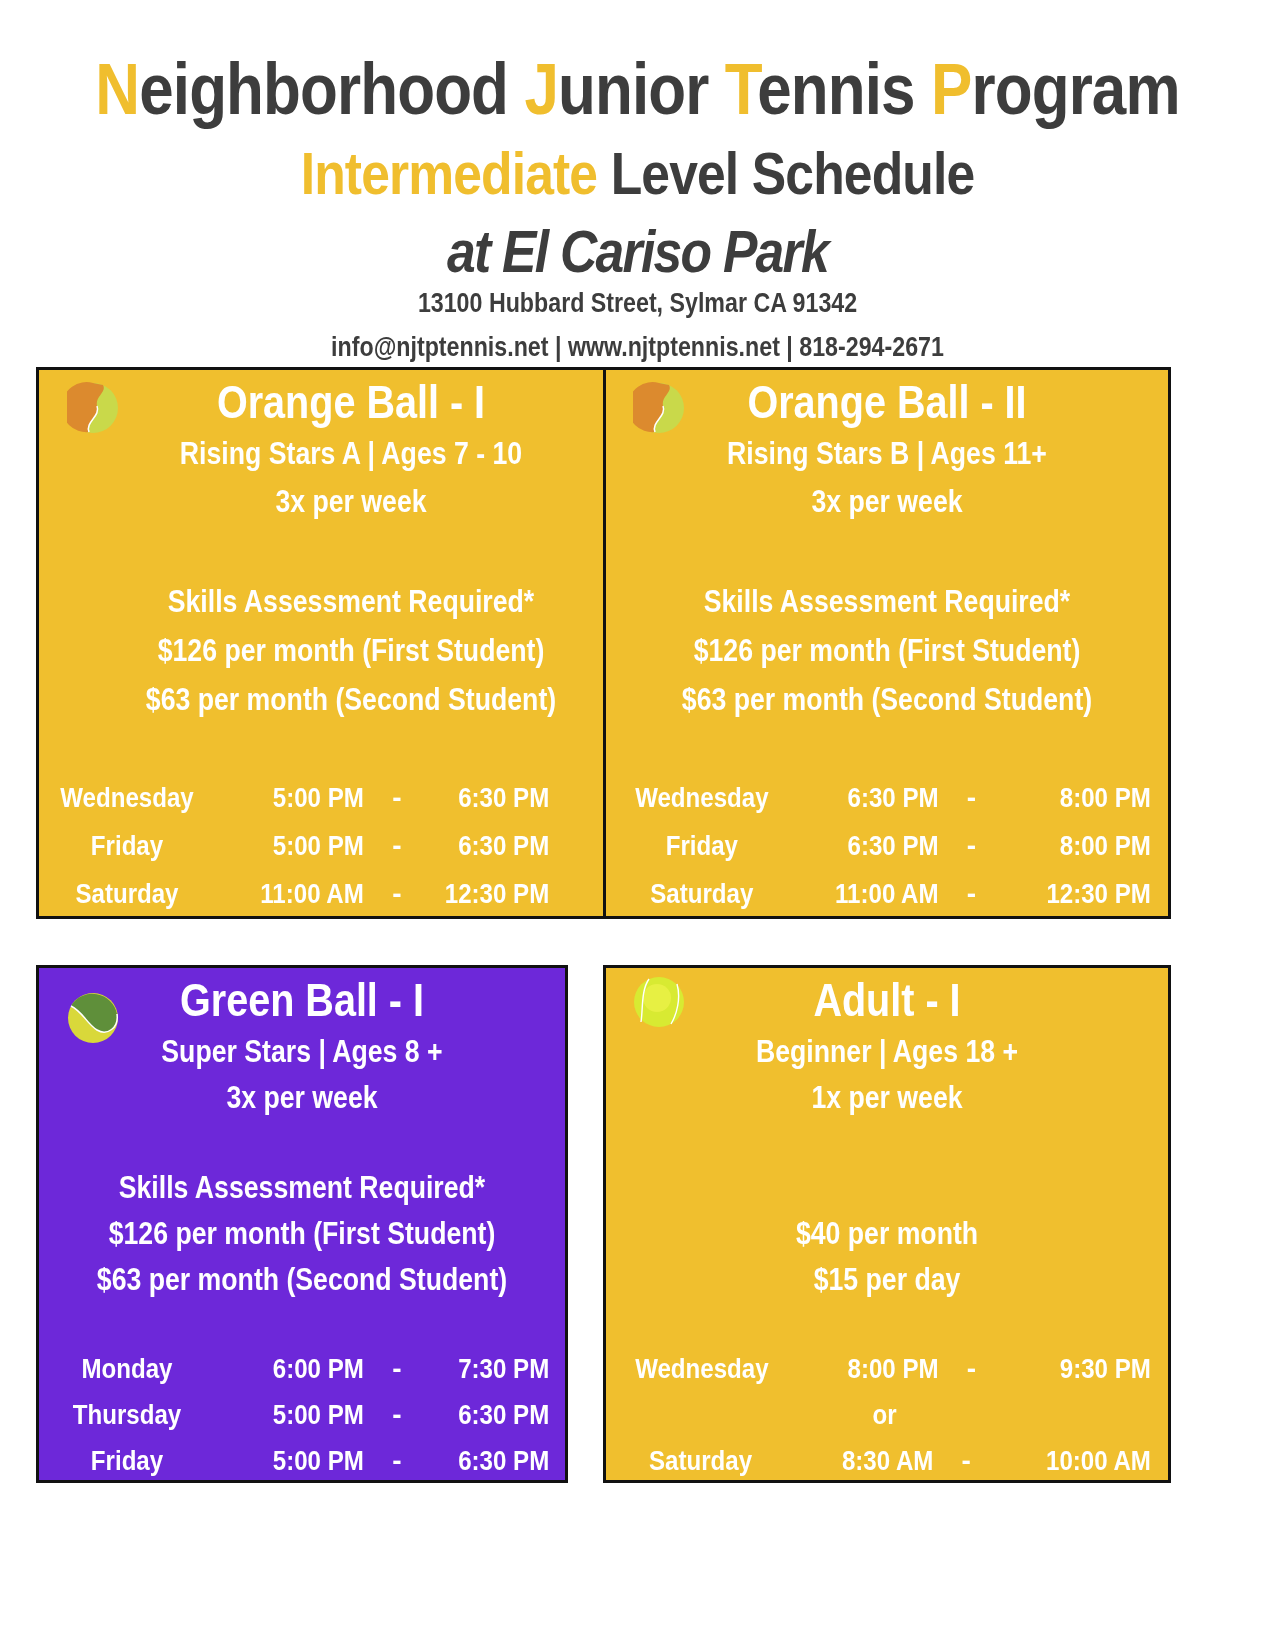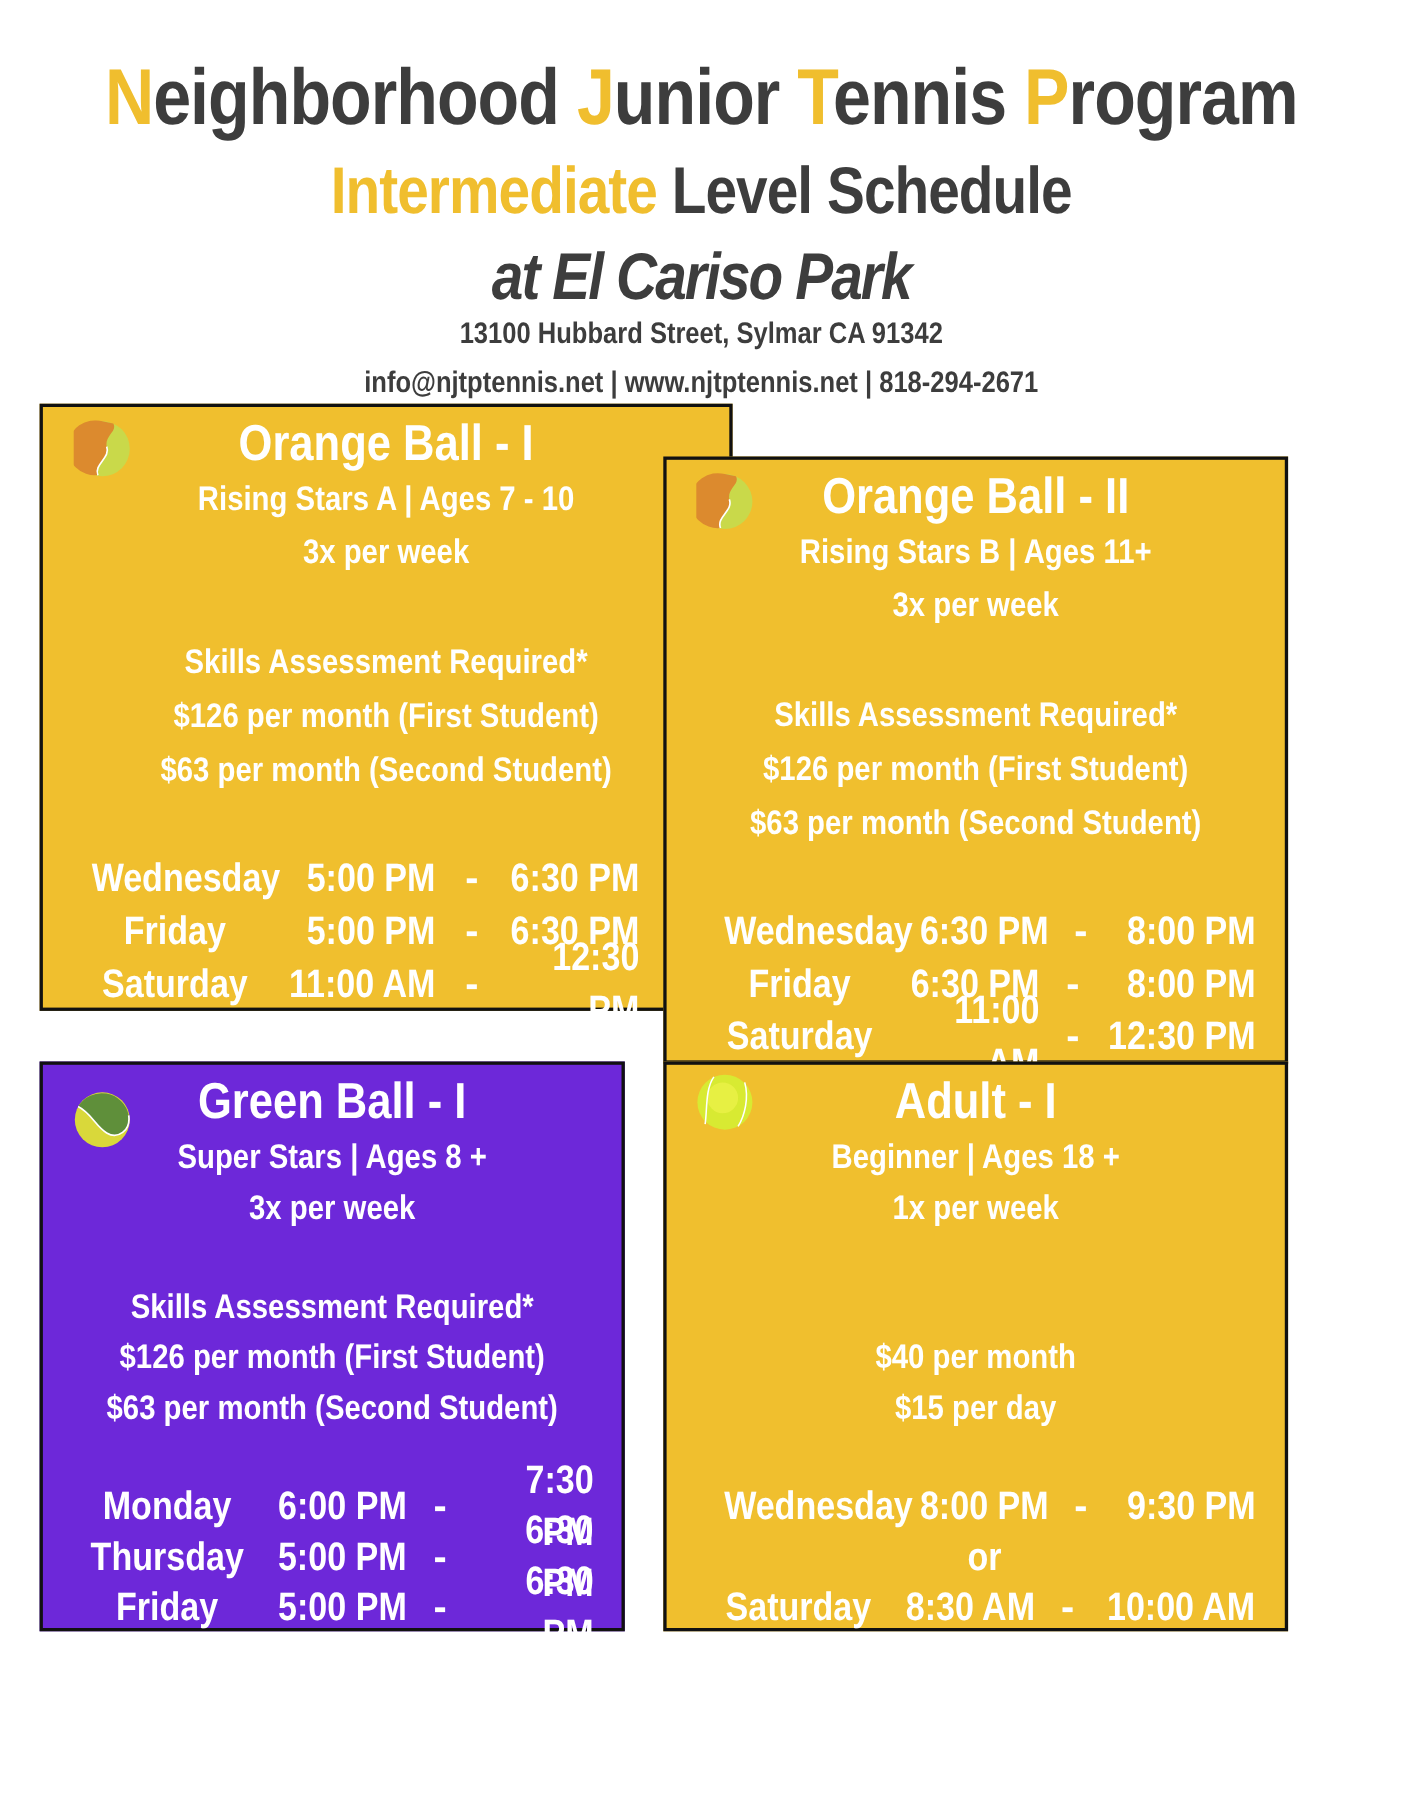--- a/index.html
+++ b/index.html
@@ -9,28 +9,28 @@
   .t1 { top: 44px; font-size: 72px; letter-spacing: -1px; transform: scaleX(0.86); line-height: 90px; }
   .t2 { top: 138px; font-size: 60px; letter-spacing: -1px; transform: scaleX(0.86); line-height: 72px; }
   .t3 { top: 216px; font-size: 60px; font-style: italic; letter-spacing: -2px; transform: scaleX(0.86); line-height: 72px; }
   .t4 { top: 286px; font-size: 27px; transform: scaleX(0.86); line-height: 34px; }
   .t5 { top: 330px; font-size: 27px; transform: scaleX(0.86); line-height: 34px; }
   .accent { color: #f0be2e; }
   .box { position: absolute; border: 3px solid #111; box-sizing: border-box; color: #ffffff; font-weight: bold; text-align: center; }
   .box.orange { background: #f0bf2e; }
   .box.green { background: #6d28d9; }
   .b1 { left: 36px; top: 367px; width: 630px; height: 552px; }
-  .b2 { left: 603px; top: 367px; width: 568px; height: 552px; margin-top: 48px; }
+  .b2 { left: 603px; top: 367px; width: 568px; height: 552px; }
   .b3 { left: 36px; top: 965px; width: 532px; height: 518px; }
   .b4 { left: 603px; top: 965px; width: 568px; height: 518px; }
   .ball { position: absolute; left: 28px; top: 12px; width: 52px; height: 52px; border-radius: 50%; }
   .b2 .ball, .b4 .ball { left: 27px; }
   .title { position: absolute; left: 0; right: 0; top: 2px; font-size: 46px; line-height: 60px; transform: scaleX(0.86); }
   .line { position: absolute; left: 0; right: 0; font-size: 31px; line-height: 40px; transform: scaleX(0.86); }
-  .sched { position: absolute; left: 0; right: 16px; font-size: 36px; line-height: 48px; padding-left: 32px; }
+  .sched { position: absolute; left: 0; right: 5px; font-size: 28px; line-height: 48px; }
   .row { display: flex; align-items: center; height: 48px; }
   .day { width: 176px; text-align: center; transform: scaleX(0.86); }
   .start { width: 160px; text-align: right; transform: scaleX(0.86); }
   .dash { width: 44px; text-align: center; }
   .end { width: 140px; text-align: right; transform: scaleX(0.86); }
   .or { text-align: center; height: 46px; line-height: 46px; transform: scaleX(0.86); }
 </style>
 </head>
 <body>
 

